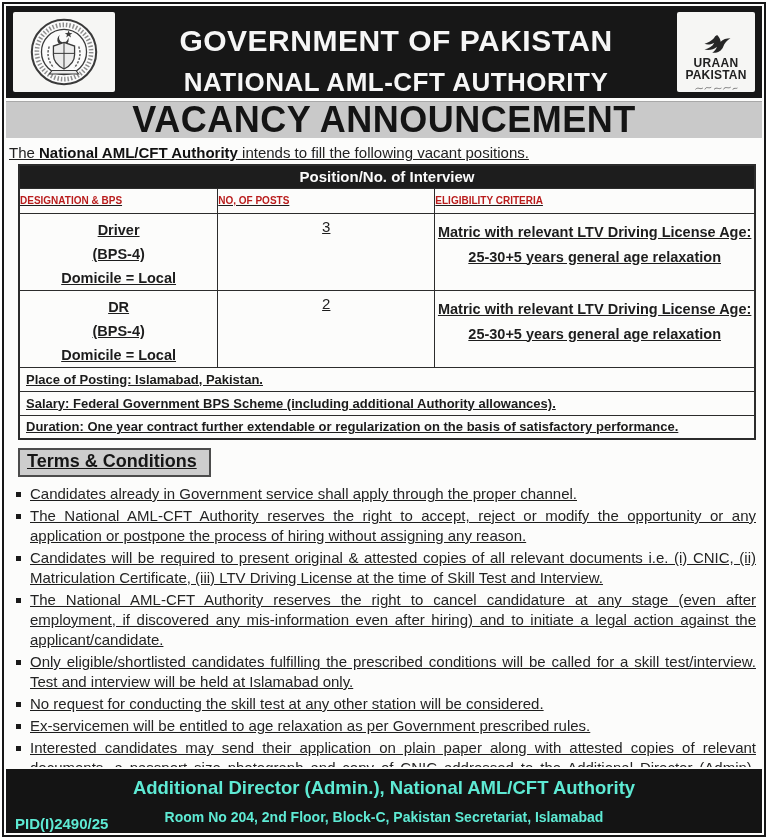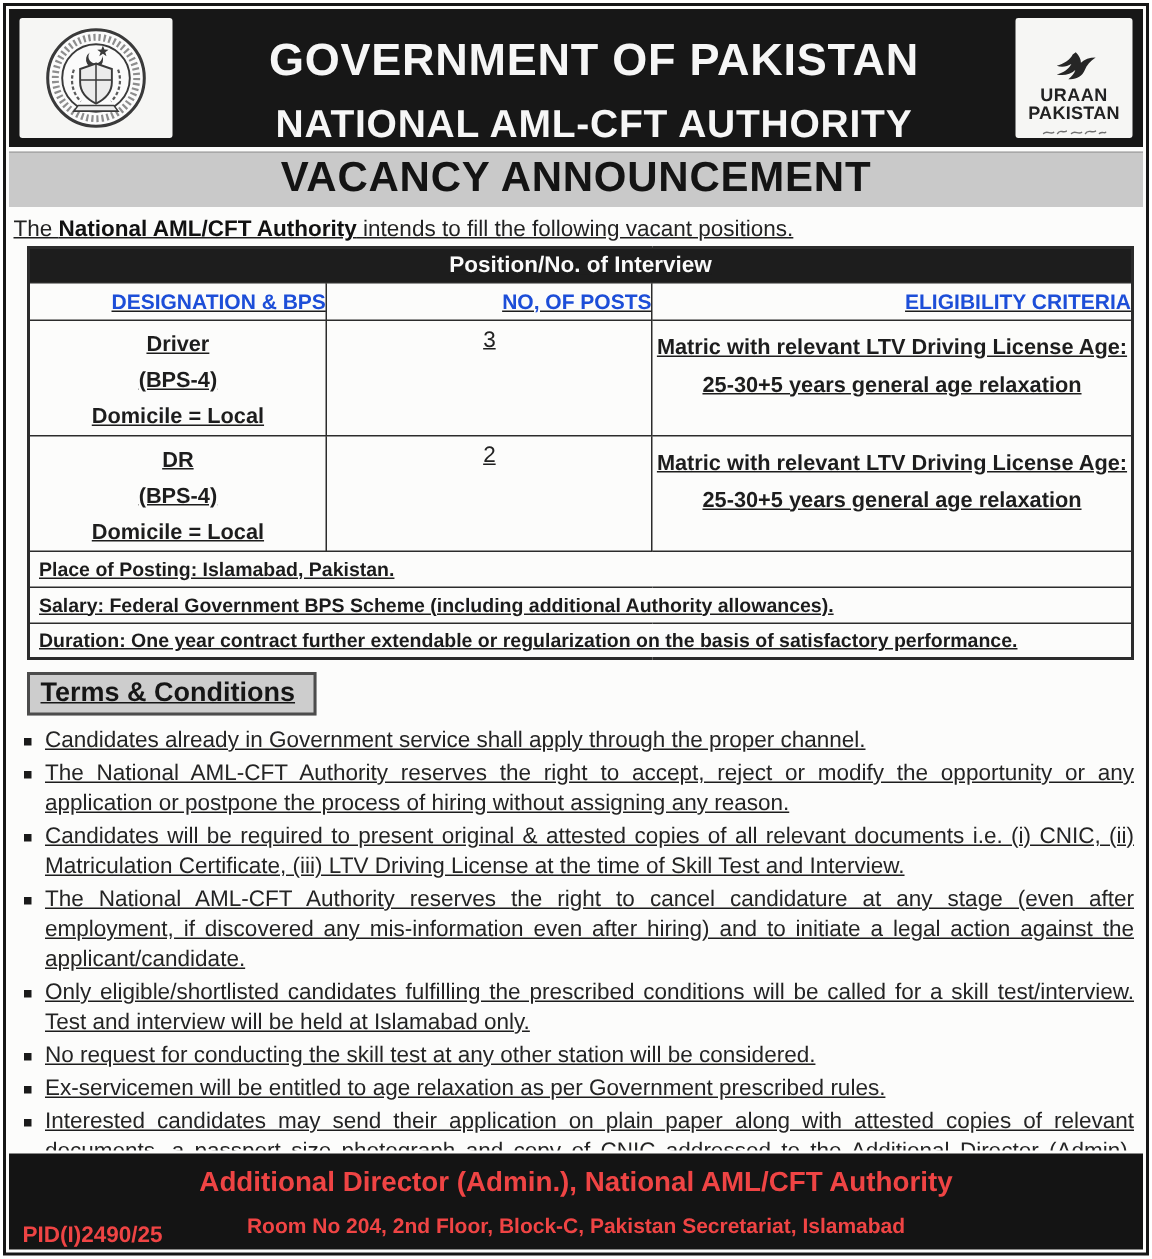--- a/index.html
+++ b/index.html
@@ -30,39 +30,39 @@
     flex-direction: column; padding-top: 20px; }
   .banner-center { flex: 1; text-align: center; }
   .banner-line1 { font-size: 30px; font-weight: bold; letter-spacing: .5px; margin-top: 18px; }
   .banner-line2 { font-size: 26px; font-weight: bold; letter-spacing: .5px; margin-top: 9px; }
   .uraan-word1 { font-size: 12px; font-weight: bold; color: #222; line-height: 12px; letter-spacing: .3px; }
   .uraan-word2 { font-size: 12px; font-weight: bold; color: #222; line-height: 13px; letter-spacing: .2px; }
   .uraan-urdu { margin-top: 2px; }
   
   .vacancy-bar {
     height: 37px; margin-top: 3px; background: #c9c9c9; flex: none;
-    display: flex; align-items: flex-start; justify-content: center;
-    font-size: 28px; font-weight: bold; color: #141414; letter-spacing: .5px;
+    display: flex; align-items: center; justify-content: center;
+    font-size: 36px; font-weight: bold; color: #141414; letter-spacing: .5px;
     border-top: 1px solid #a8a8a8;
   }
   
   .main { flex: 1; overflow: hidden; display: flex; flex-direction: column; text-decoration: underline; }
   .intro { font-size: 15px; padding: 6px 4px 3px 3px; color: #222; }
   .intro b { color: #111; }
   table.vac {
     margin-left: 12px; width: 738px;
     border-collapse: collapse; table-layout: fixed;
   }
   table.vac th, table.vac td { border: 1.4px solid #2c2c2c; }
   table.vac { border: 2px solid #2c2c2c; }
   .span-header {
     background: #1d1d1d; color: #fafafa; font-size: 15px; font-weight: bold;
     text-align: center; height: 23px;
   }
-  .col-head { font-size: 14px; font-weight: bold; text-align: right; height: 25px; color: #1d4ed8; }
+  .col-head { font-size: 10px; font-weight: bold; text-align: left; height: 25px; color: #b91c1c; }
   .col-designation { width: 27%; }
   .col-posts { width: 29.5%; }
   .col-criteria { width: 43.5%; }
   .data-row td { height: 73px; vertical-align: top; }
   .desig-cell { text-align: center; font-weight: bold; font-size: 14.5px; padding-top: 4px; margin-top: 23px; }
   .desig-cell div { line-height: 24px; }
   .posts-cell { text-align: center; font-size: 15px; padding-top: 4px; color: #222; }
   .criteria-cell { text-align: center; font-weight: bold; font-size: 14.5px; padding-top: 6px; }
   .criteria-cell div { line-height: 25px; }
   .info-row td {
@@ -80,21 +80,21 @@
   .term-item {
     position: relative; padding-left: 20px; font-size: 15px;
     line-height: 20px; text-align: justify; color: #242424; margin-bottom: 2px;
   }
   .term-item::before {
     content: ""; position: absolute; left: 6px; top: 8px;
     width: 5px; height: 5px; background: #1a1a1a;
   }
   
   .footer {
-    flex: none; height: 64px; background: #141414; color: #ef4444;
+    flex: none; height: 64px; background: #141414; color: #5eead4;
     position: relative; text-align: center; margin-top: 2px;
   }
   .footer-signature { font-size: 18.5px; font-weight: bold; padding-top: 8px; }
   .footer-address { font-size: 14px; font-weight: bold; margin-top: 10px; }
   .pid { position: absolute; left: 9px; bottom: 1px; font-size: 15px; font-weight: bold; }
 </style>
 </head>
 <body>
 
 <div class="ad">

